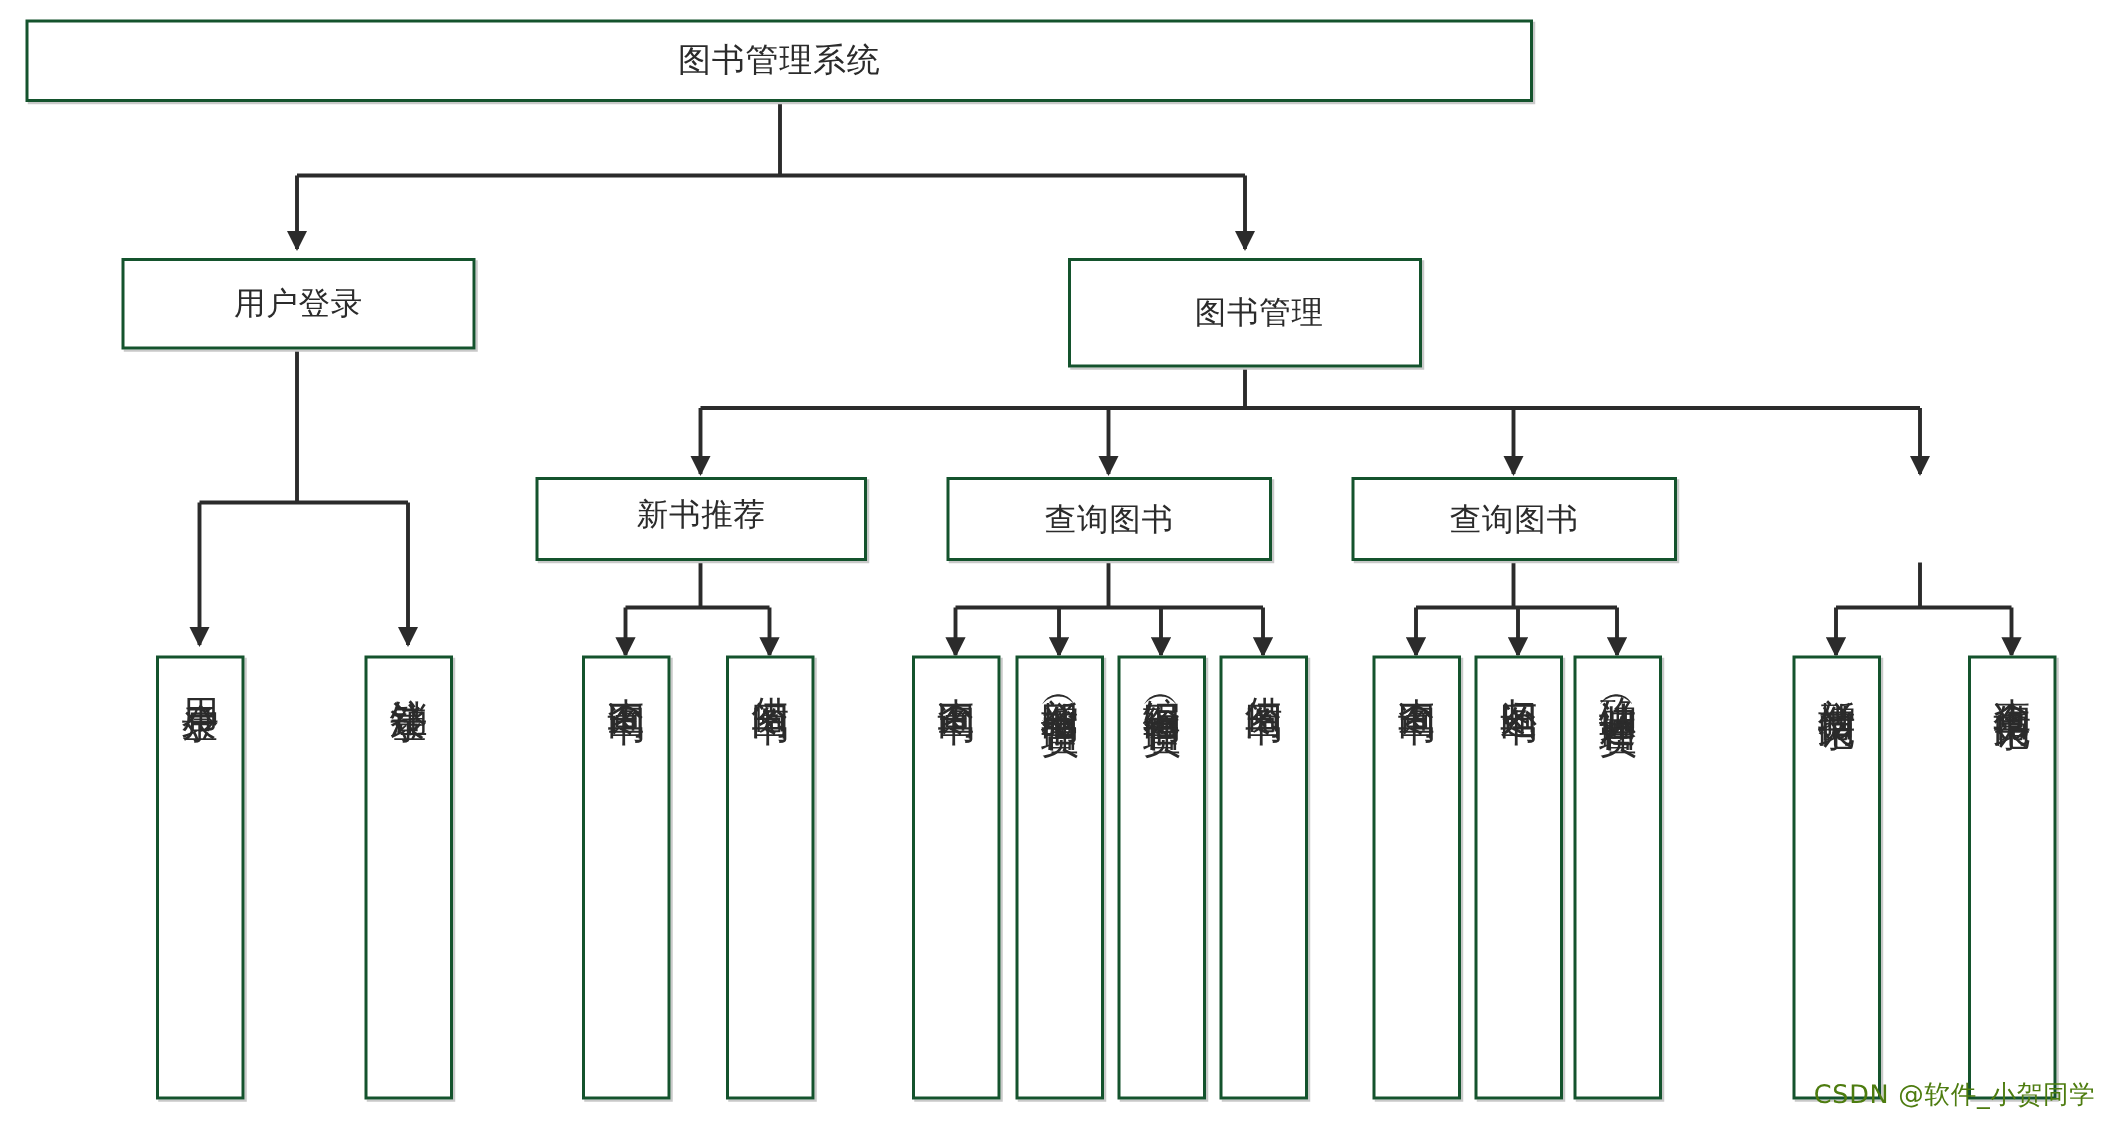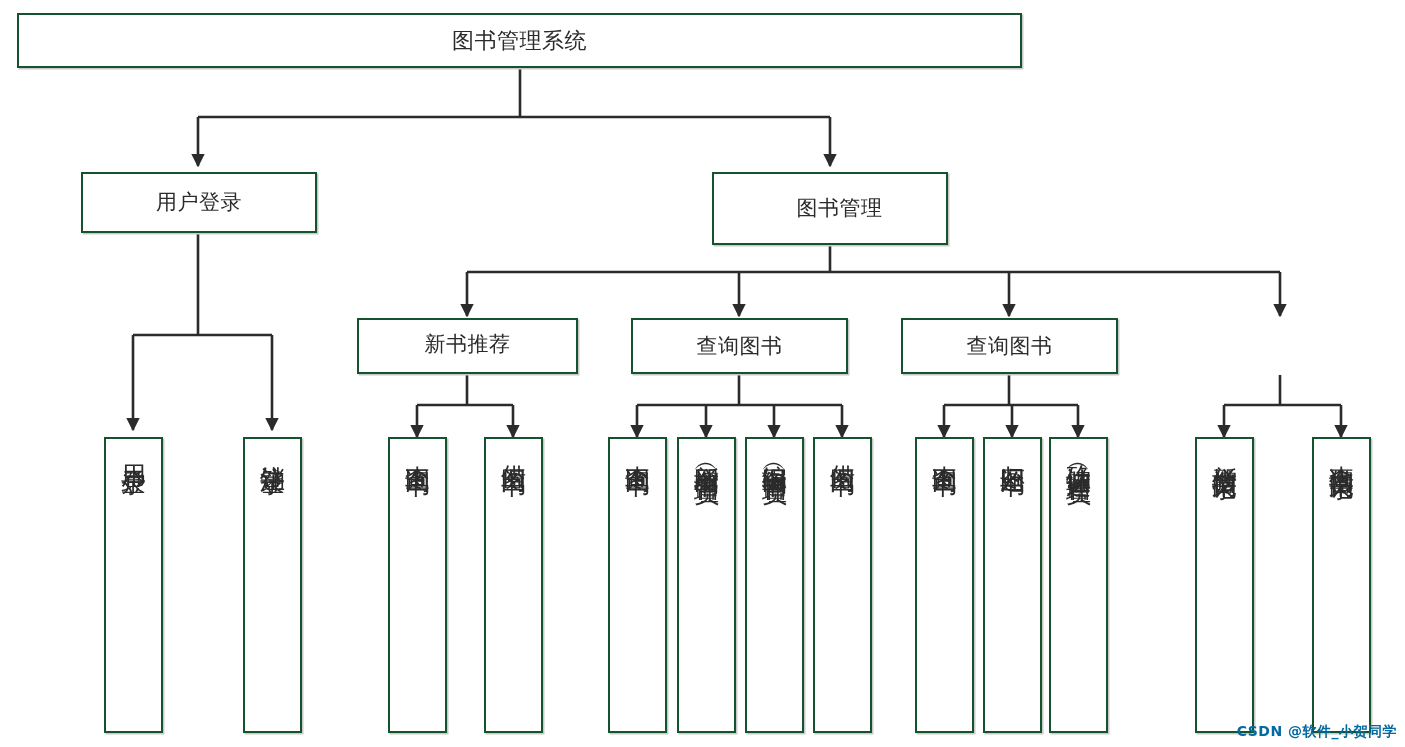--- a/index.html
+++ b/index.html
@@ -58,25 +58,24 @@
     text-orientation: upright;
     font-size: 25px;
     line-height: 1.0;
     letter-spacing: 2.5px;
     white-space: nowrap;
   }
   .watermark {
     position: absolute;
     right: 8px;
     bottom: 6px;
-    font-size: 14px;
-    color: #0369a1;
+    font-size: 17px;
+    color: #4d7c0f;
     white-space: nowrap;
     letter-spacing: 0.5px;
-    font-weight: bold;
   }
 </style>
 </head>
 <body>
 
 <div id="canvas">
 
   <svg id="wires" viewBox="0 0 1405 747" xmlns="http://www.w3.org/2000/svg">
     <defs>
       <marker id="arrow" viewBox="0 0 10 10" refX="9" refY="5" markerWidth="5.2" markerHeight="5.2" orient="auto-start-reverse">

